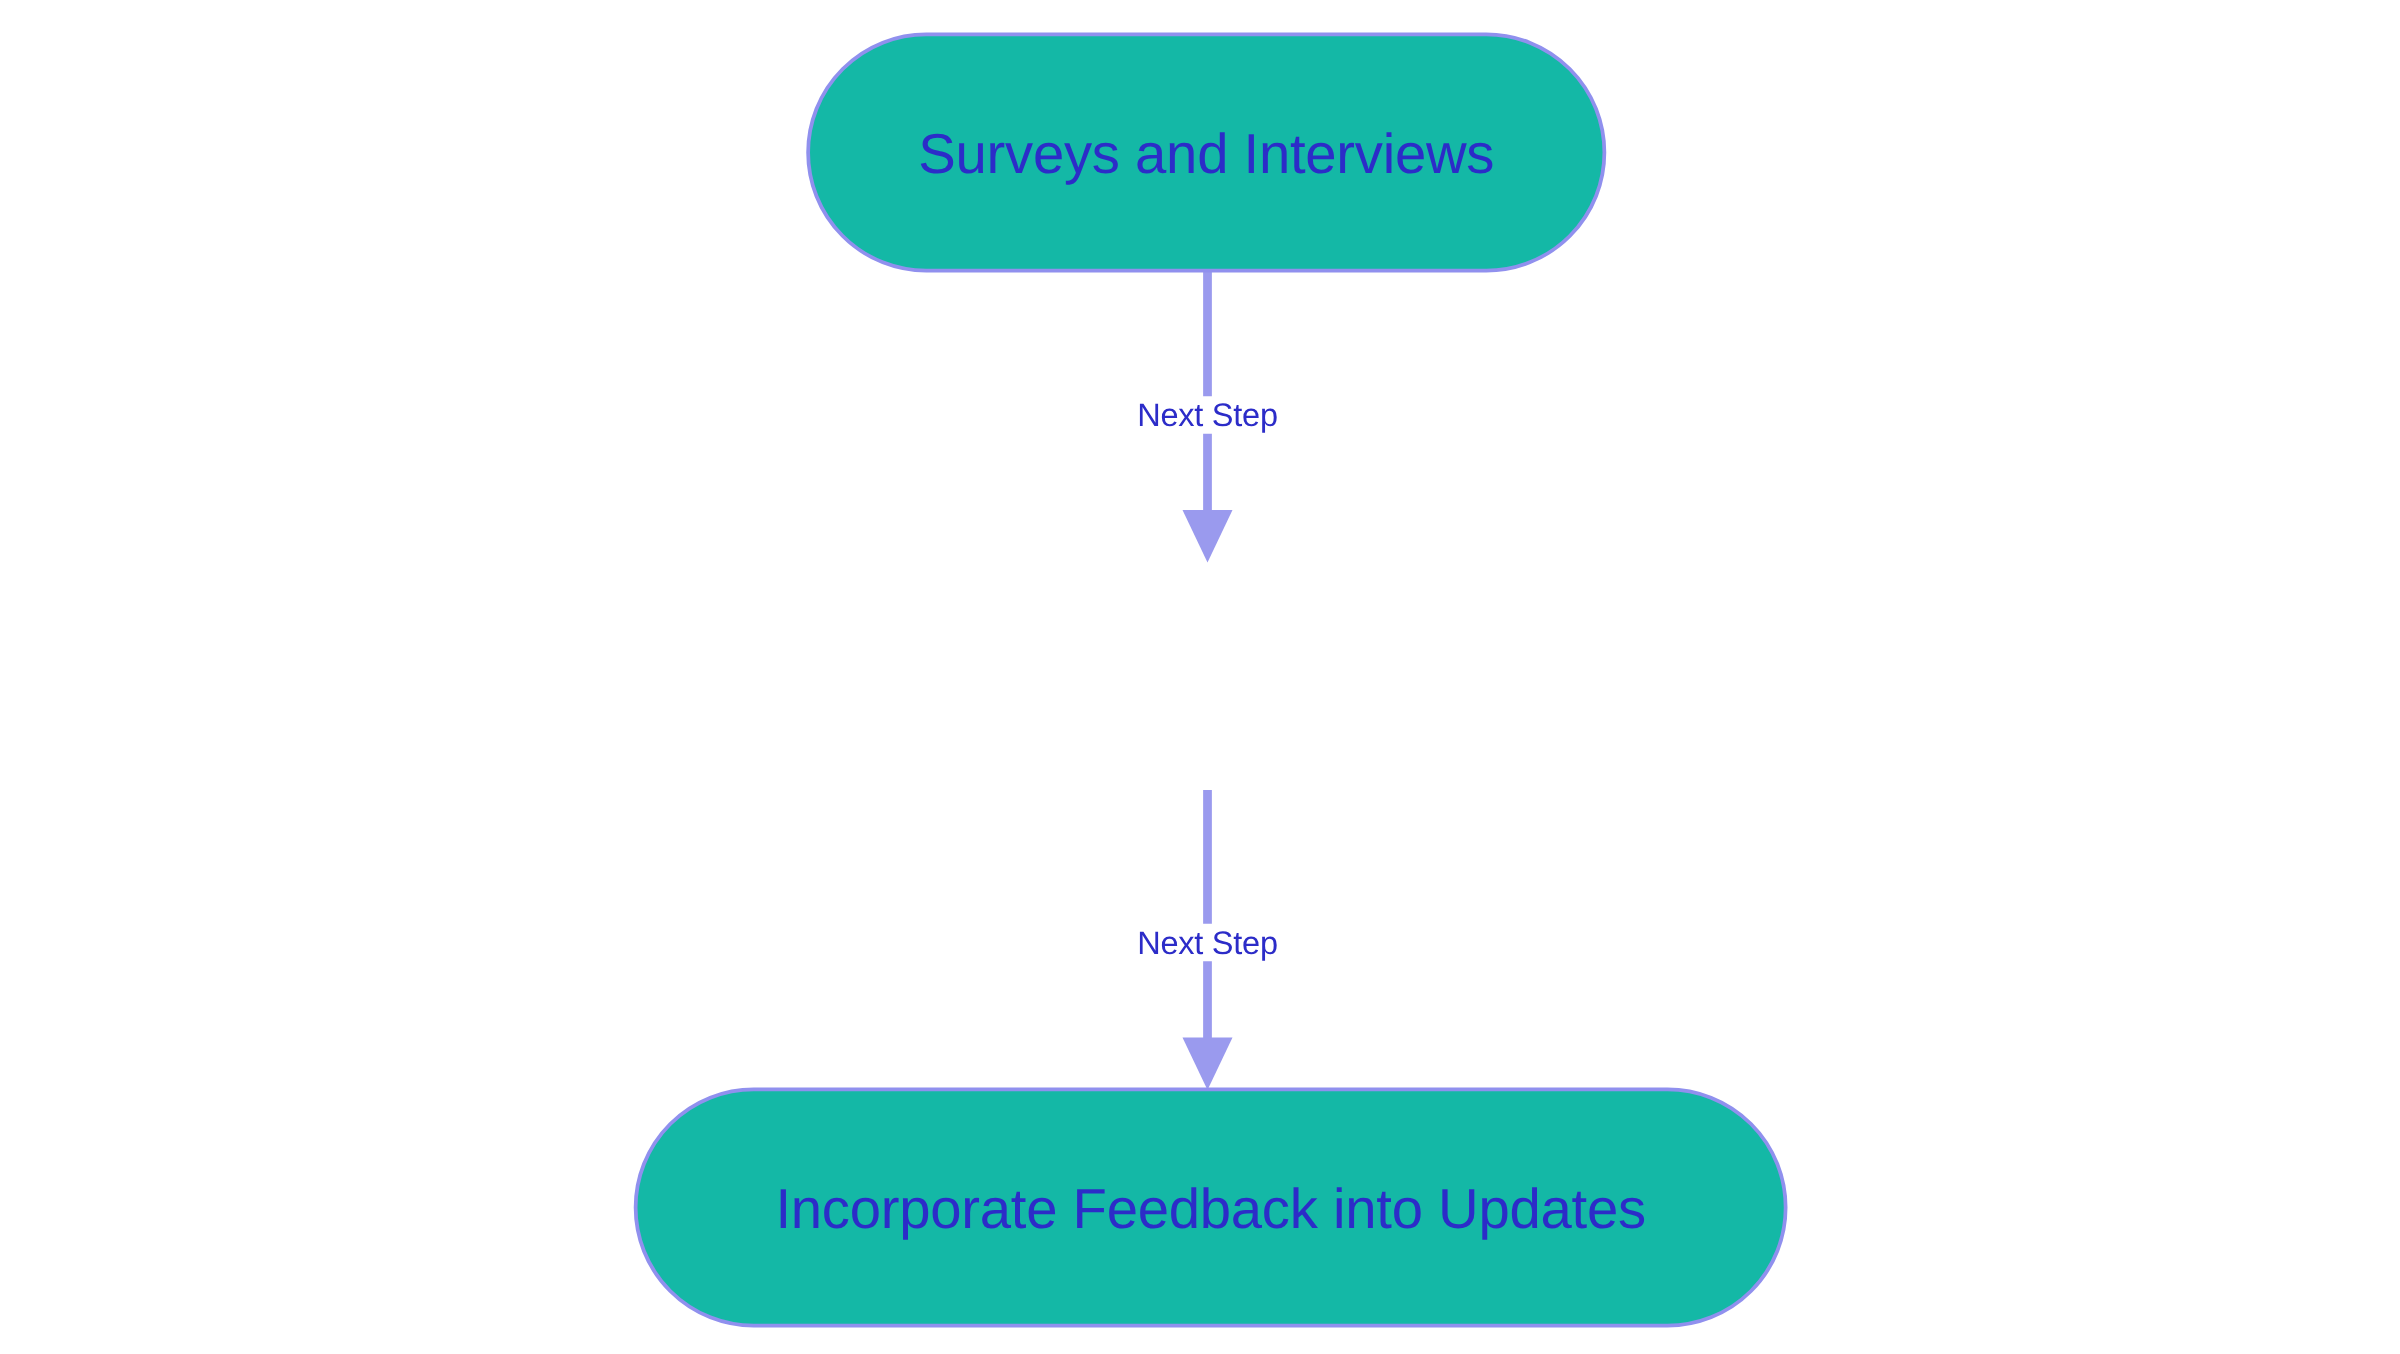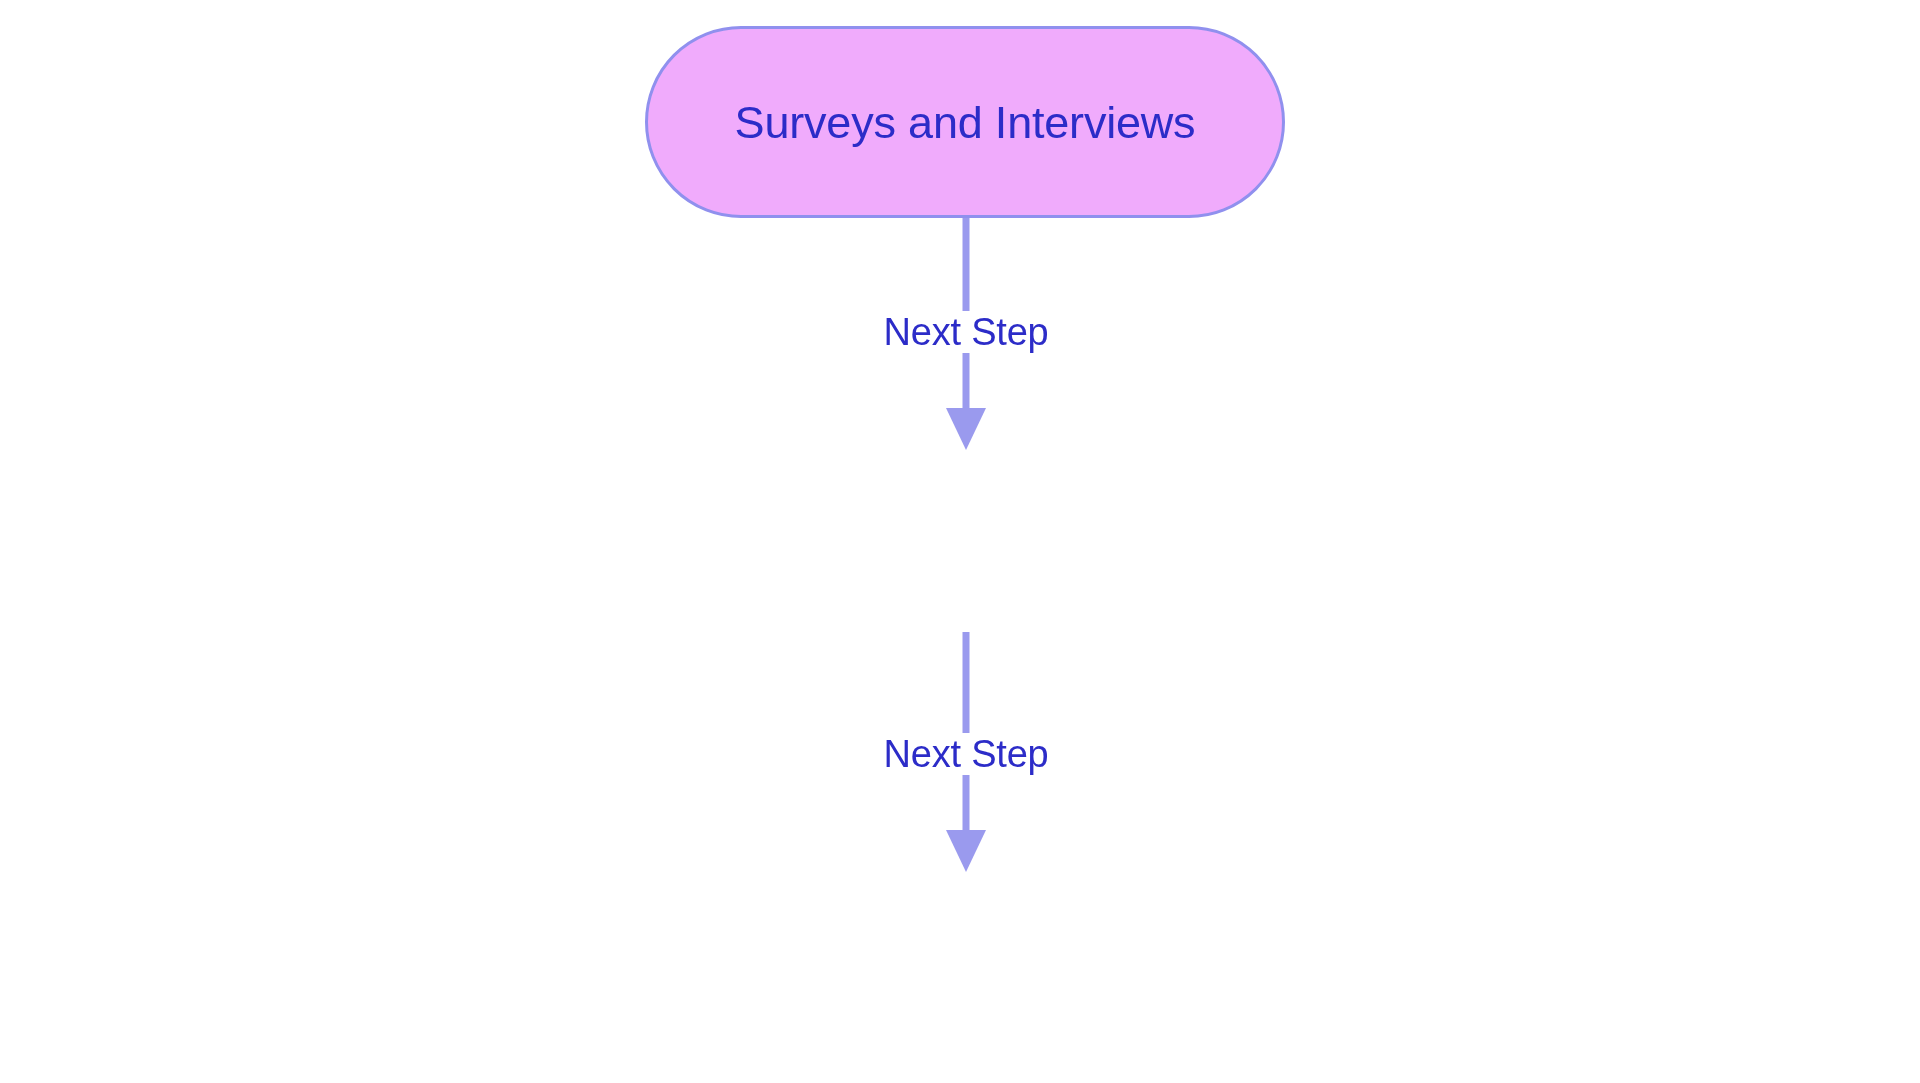--- a/index.html
+++ b/index.html
@@ -21,21 +21,21 @@
     height: 1083px;
     background: #ffffff;
   }
 
   .flow-node {
     position: absolute;
     box-sizing: border-box;
     display: flex;
     align-items: center;
     justify-content: center;
-    background: #f0abfc;
+    background: #14b8a6;
     border: 3px solid #9090ee;
     border-radius: 999px;
     z-index: 2;
   }
 
   .flow-node-label {
     color: #2c2cc8;
     font-family: "Liberation Sans", sans-serif;
     font-size: 45px;
     font-weight: 400;
@@ -77,21 +77,21 @@
   }
 
   #edge-1 { left: 880px; top: 210px; width: 180px; height: 245px; }
   #edge-2 { left: 880px; top: 632px; width: 180px; height: 245px; }
 
   .edge-label {
     position: absolute;
     z-index: 3;
     color: #2c2cc8;
     font-family: "Liberation Sans", sans-serif;
-    font-size: 38px;
+    font-size: 26px;
     font-weight: 400;
     letter-spacing: -0.2px;
     white-space: nowrap;
     line-height: 1;
     background: #ffffff;
     padding: 2px 10px;
     transform: translate(-50%, -50%);
   }
   #edge-label-1 { left: 966px; top: 332px; }
   #edge-label-2 { left: 966px; top: 754px; }
@@ -115,14 +115,17 @@
 
 
   <div class="flow-edge" id="edge-2">
     <svg width="180" height="245" viewBox="0 0 180 245" xmlns="http://www.w3.org/2000/svg">
       <line x1="86" y1="0" x2="86" y2="205" stroke="#9a9aee" stroke-width="7"></line>
       <polygon points="66,198 106,198 86,240" fill="#9a9aee"></polygon>
     </svg>
   </div>
   <span class="edge-label" id="edge-label-2">Next Step</span>
 
+  <div class="flow-node" id="node-incorporate-feedback-into-updates">
+    <span class="flow-node-label">Incorporate Feedback into Updates</span>
+  </div>
 
 </div>
 
 </body></html>

